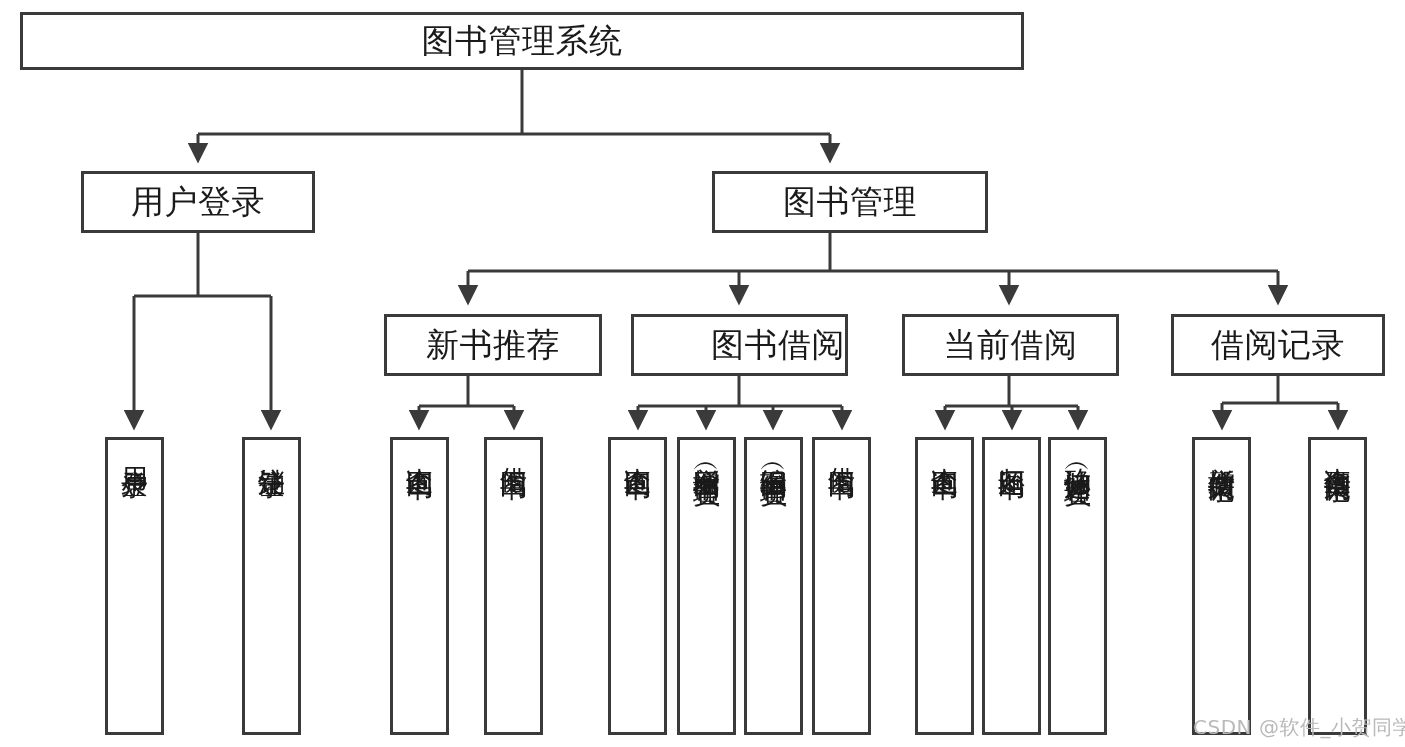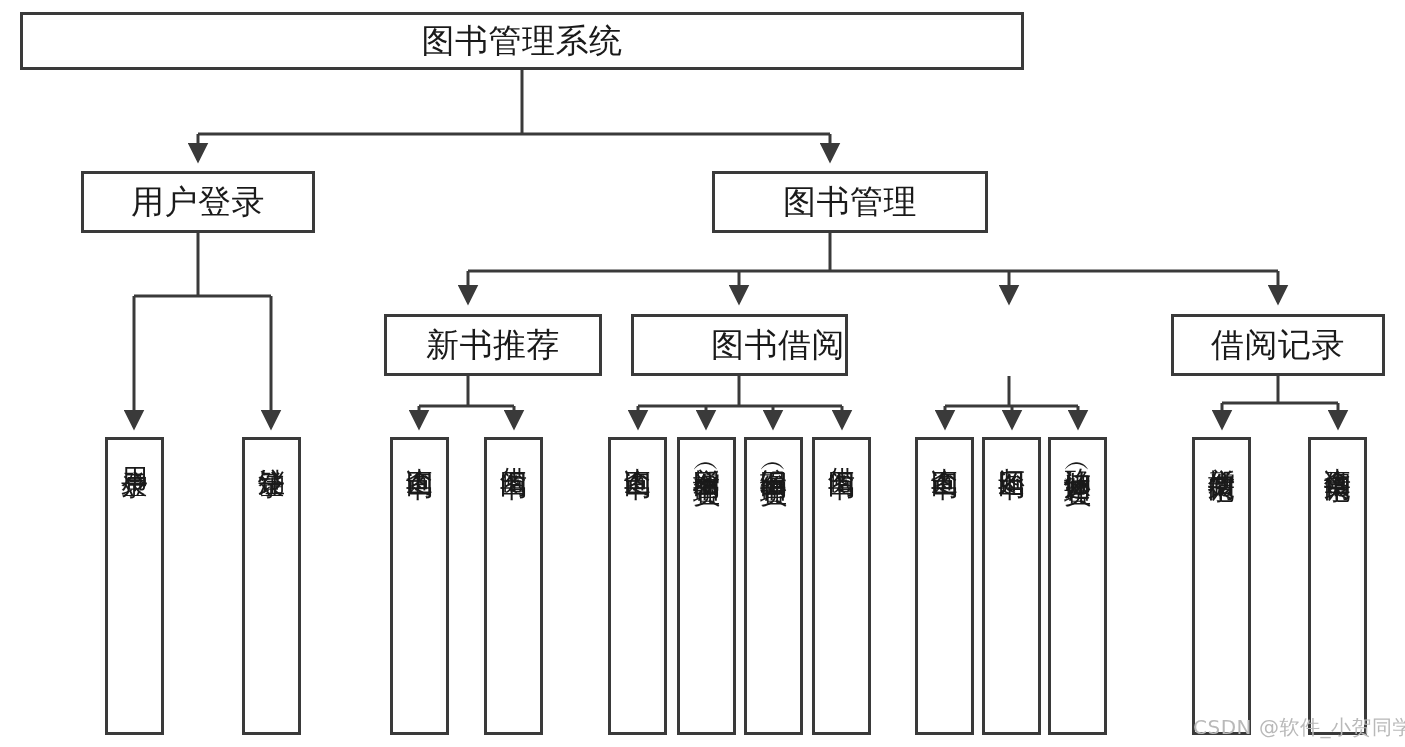--- a/index.html
+++ b/index.html
@@ -135,20 +135,23 @@
   </div>
 
   <div class="node-box" style="left:360px; top:314px; width:218px; height:62px;margin-left:24px;">
     <span class="node-label-h">新书推荐</span>
   </div>
 
   <div class="node-box" style="left:631px; top:314px; width:217px; height:62px;justify-content:flex-end;">
     <span class="node-label-h">图书借阅</span>
   </div>
 
+  <div class="node-box" style="left:902px; top:314px; width:217px; height:62px;">
+    <span class="node-label-h">当前借阅</span>
+  </div>
 
   <div class="node-box" style="left:1171px; top:314px; width:214px; height:62px;">
     <span class="node-label-h">借阅记录</span>
   </div>
 
   <div class="node-box leaf" style="left:105px; top:437px; width:59px; height:298px;">
     <span class="node-label-v">用户登录</span>
   </div>
 
   <div class="node-box leaf" style="left:242px; top:437px; width:59px; height:298px;">

